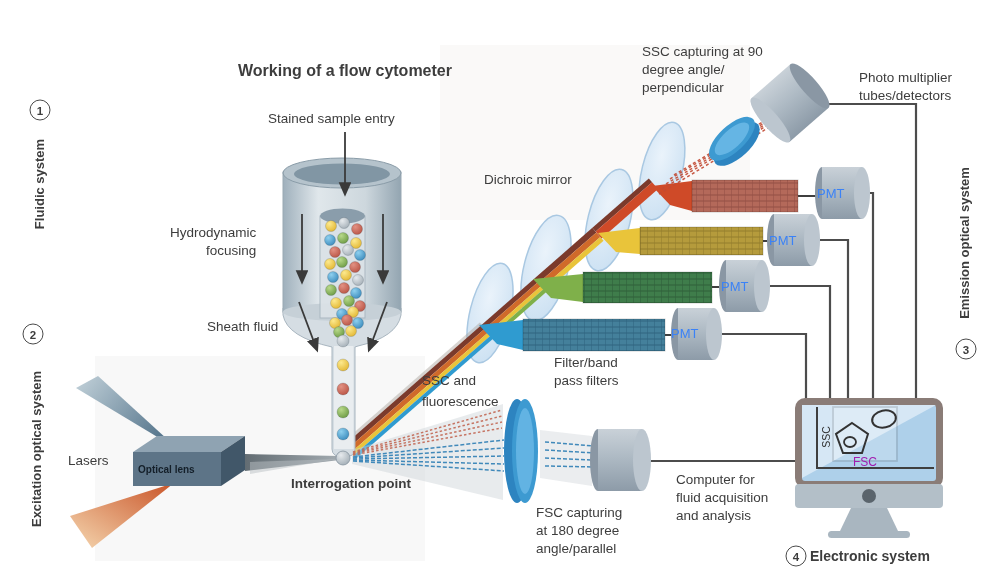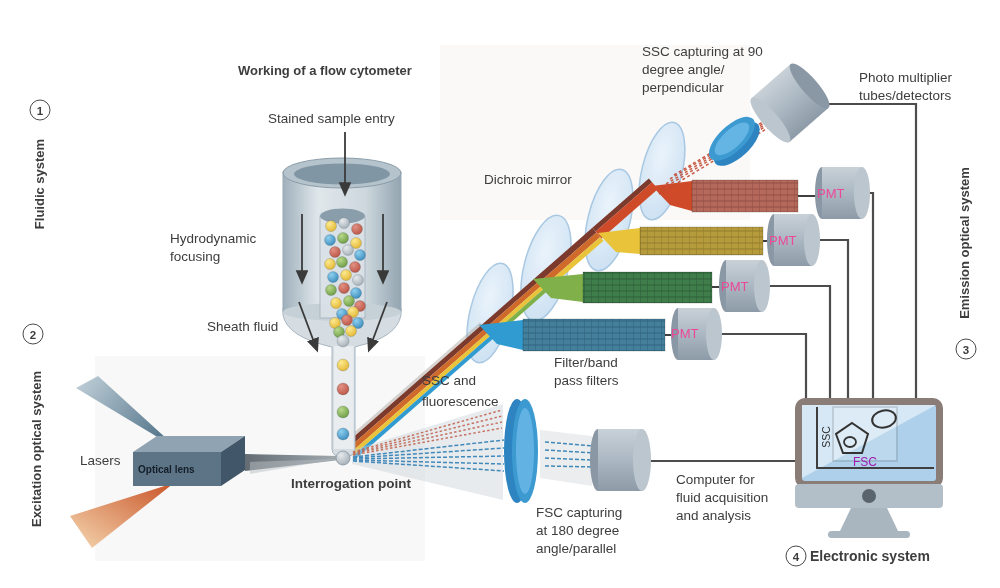--- a/index.html
+++ b/index.html
@@ -1,27 +1,27 @@
 <!DOCTYPE html>
 <html><head>
 <meta charset="utf-8">
 <style>
   html,body{margin:0;padding:0;background:#fff;}
   .stage{position:relative;width:1000px;height:588px;background:#ffffff;
          font-family:"Liberation Sans",sans-serif;color:#3d3d3d;overflow:hidden;}
   .stage svg{position:absolute;left:0;top:0;}
   .lbl{position:absolute;font-size:13.5px;line-height:18px;white-space:pre-line;z-index:5;}
   .bold{font-weight:bold;}
-  .title{font-size:13px;font-weight:bold;}
+  .title{font-size:16px;font-weight:bold;}
   .vlabel{position:absolute;font-weight:bold;font-size:13px;white-space:nowrap;
           transform:translate(-50%,-50%) rotate(-90deg);z-index:5;}
   .numcircle{position:absolute;width:19px;height:19px;border:1.8px solid #4a4a4a;border-radius:50%;
              display:flex;align-items:center;justify-content:center;font-size:11.5px;font-weight:bold;
              transform:translate(-50%,-50%);background:#fff;z-index:5;color:#3d3d3d;}
-  .pmtlbl{position:absolute;font-size:13px;color:#ec4899;z-index:5;}
+  .pmtlbl{position:absolute;font-size:13px;color:#3b82f6;z-index:5;}
   .onbox{color:#141f29;font-weight:bold;font-size:10px;}
   .screen-y{position:absolute;left:826px;top:437px;font-size:10.5px;color:#2e2e2e;
             transform:translate(-50%,-50%) rotate(-90deg);z-index:5;}
   .screen-x{position:absolute;left:853px;top:455px;font-size:12px;color:#a21caf;z-index:5;}
   .wide{line-height:21px;margin-left:28px;}
   .elec{font-size:14px;}
 </style>
 </head>
 <body>
 
@@ -313,24 +313,24 @@
     <ellipse cx="884" cy="419" rx="12" ry="8.5" transform="rotate(-12 884 419)" stroke="#333333" stroke-width="2" fill="none"></ellipse>
     <rect x="795" y="484" width="148" height="24" rx="4" fill="#b3bfc8"></rect>
     <circle cx="869" cy="496" r="7" fill="#5a646c"></circle>
     <polygon points="851,508 887,508 898,531 840,531" fill="#a9b6c0"></polygon>
     <rect x="828" y="531" width="82" height="7" rx="3.5" fill="#a9b6c0"></rect>
   </g>
 </svg>
 
   <div class="lbl title" style="left:238px;top:62px;">Working of a flow cytometer</div>
   <div class="lbl" style="left:268px;top:110px;">Stained sample entry</div>
-  <div class="lbl" style="left:170px;top:230px;">Hydrodynamic
+  <div class="lbl" style="left:170px;top:224px;text-align:right;">Hydrodynamic
 focusing</div>
   <div class="lbl" style="left:207px;top:318px;">Sheath fluid</div>
-  <div class="lbl" style="left:68px;top:452px;margin-left:12px;">Lasers</div>
+  <div class="lbl" style="left:68px;top:452px;">Lasers</div>
   <div class="lbl onbox" style="left:138px;top:461px;">Optical lens</div>
   <div class="lbl" style="left:291px;top:475px;font-weight:bold;">Interrogation point</div>
   <div class="lbl wide" style="left:394px;top:370px;">SSC and
 fluorescence</div>
   <div class="lbl" style="left:484px;top:171px;">Dichroic mirror</div>
   <div class="lbl" style="left:642px;top:43px;">SSC capturing at 90
 degree angle/
 perpendicular</div>
   <div class="lbl" style="left:859px;top:61px;margin-top:8px;">Photo multiplier
 tubes/detectors</div>

